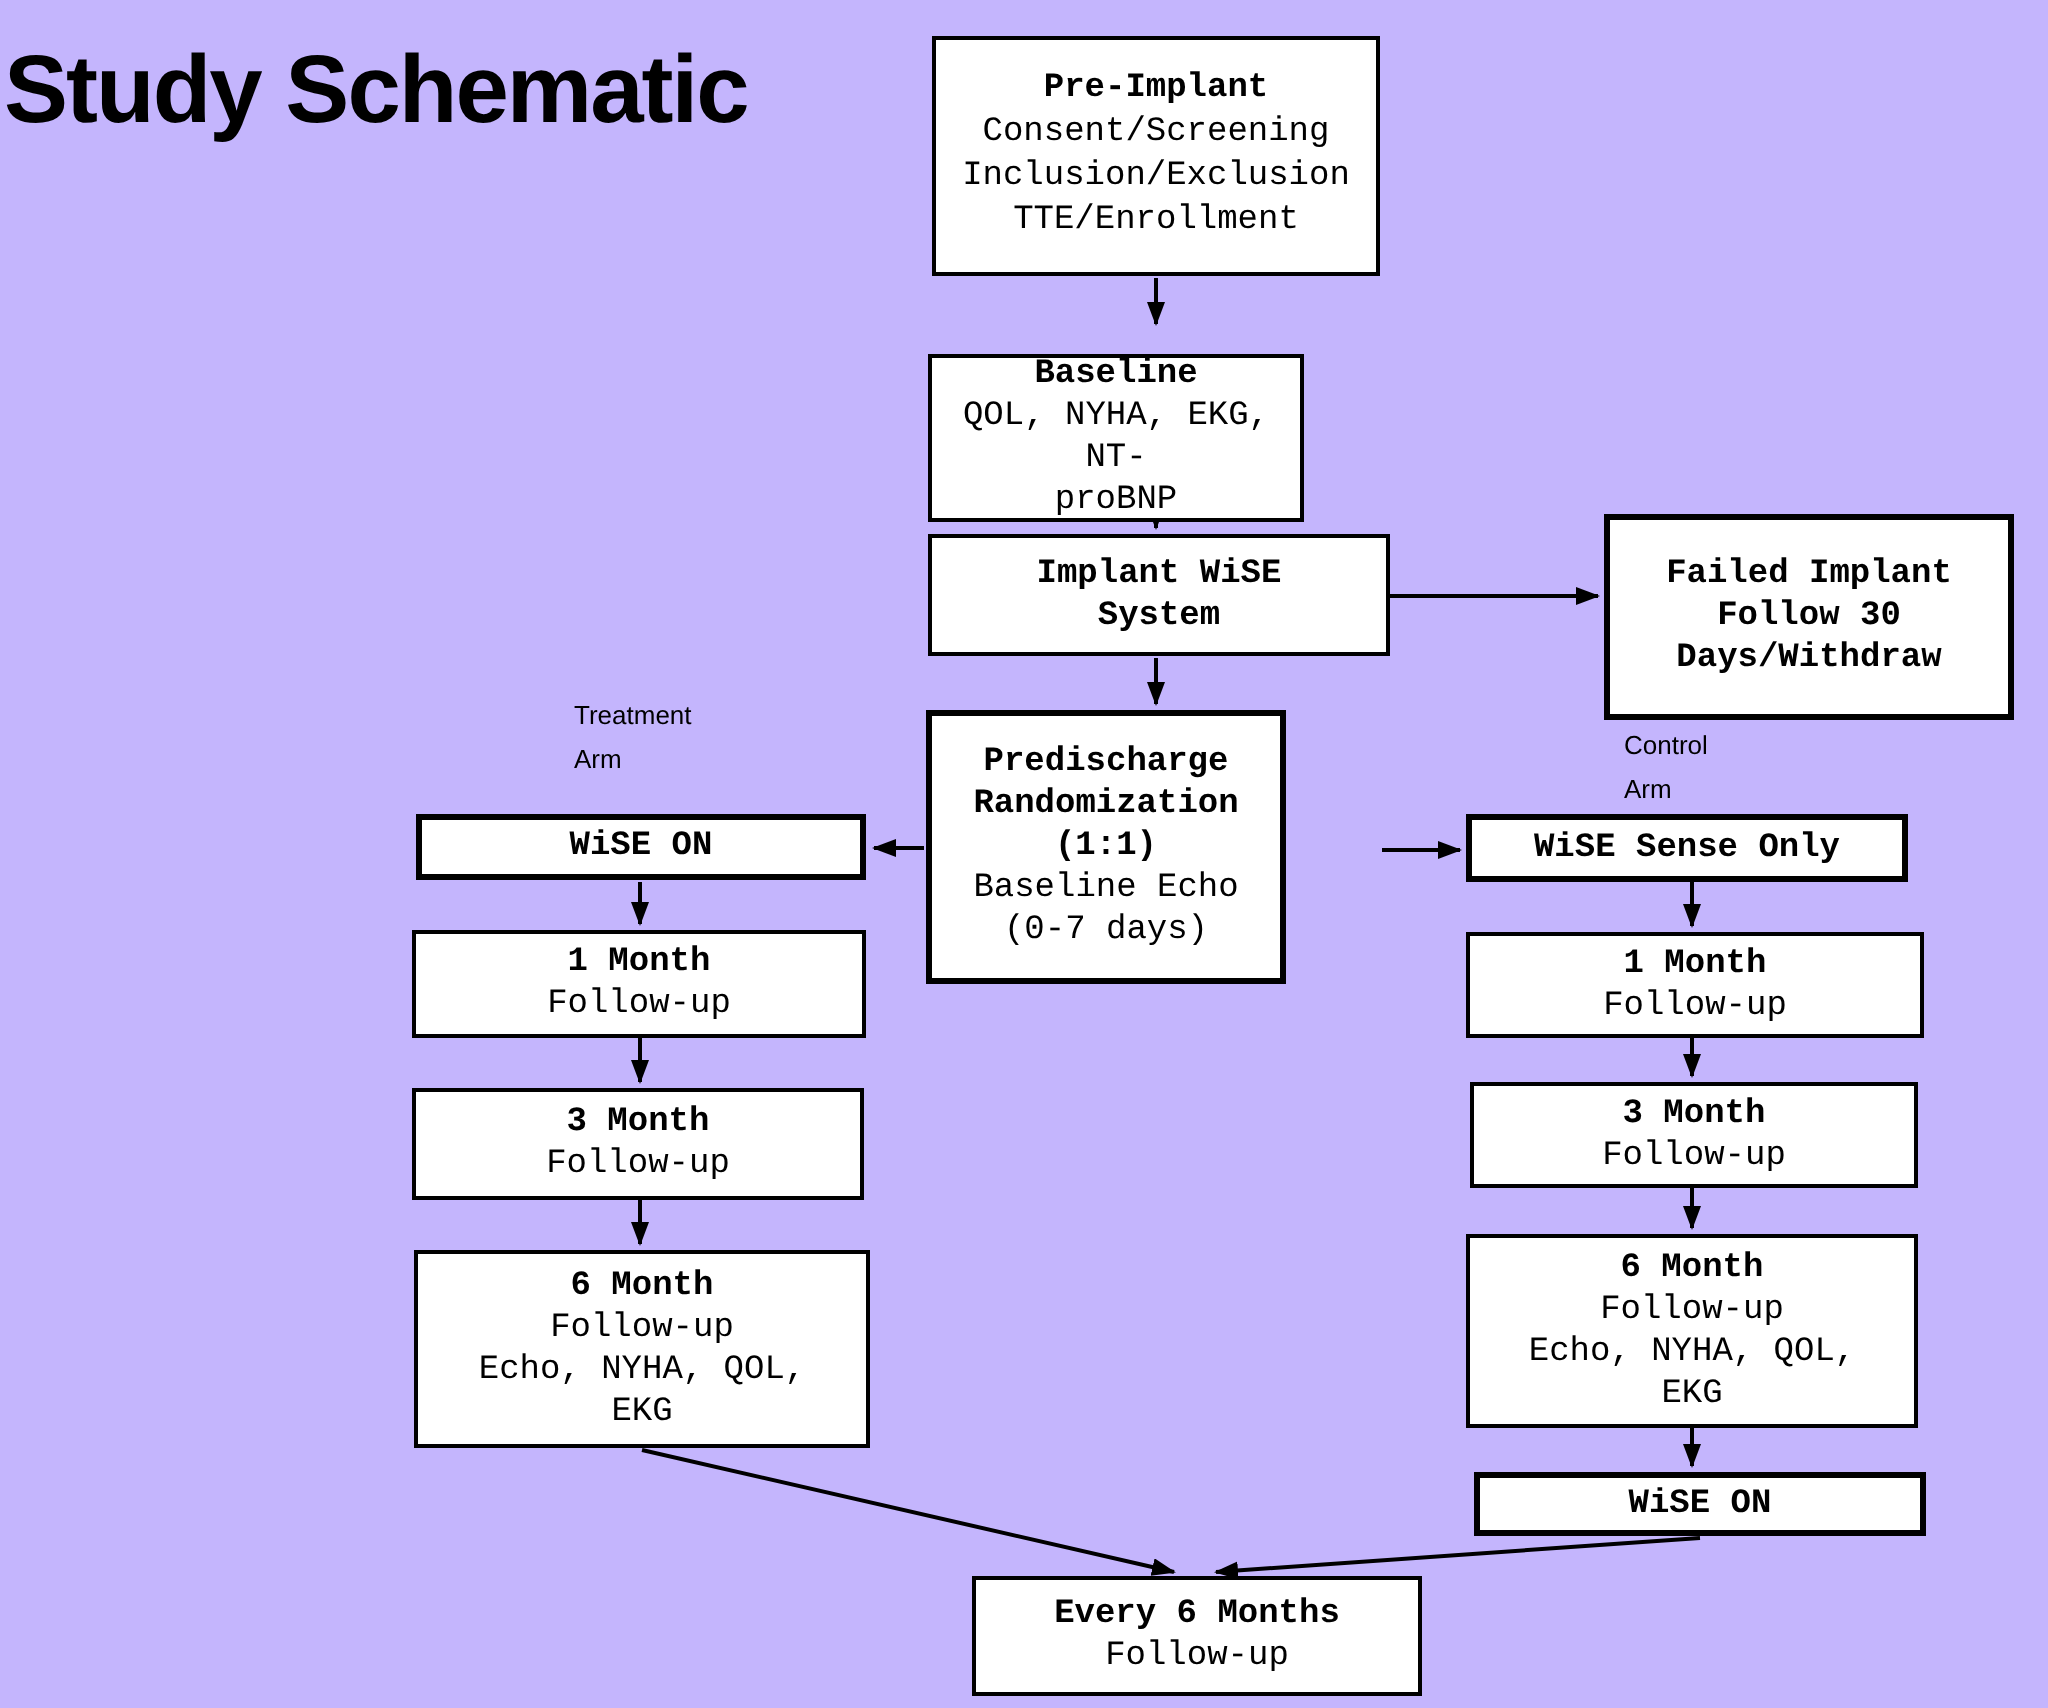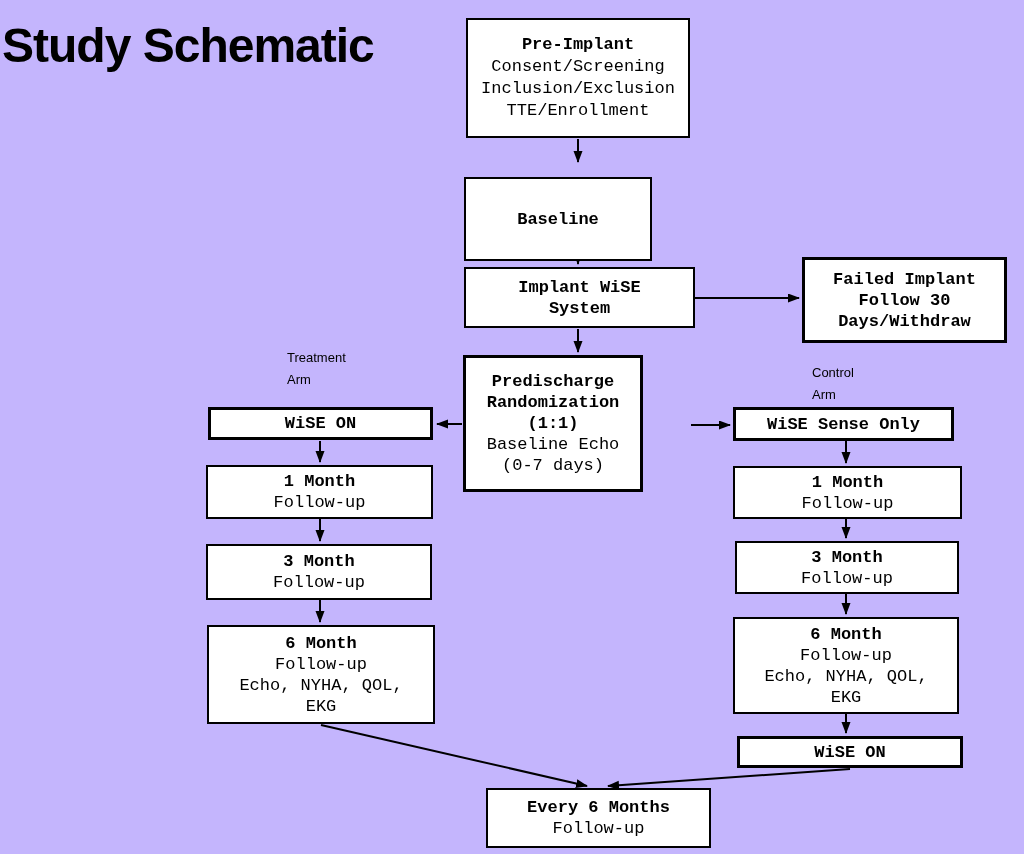--- a/index.html
+++ b/index.html
@@ -26,21 +26,21 @@
     display:flex; flex-direction:column; align-items:center; justify-content:center;
     text-align:center; font-size:17px; line-height:21px; color:#000;font-family:Liberation Mono, monospace;
   }
   .box .h { font-weight:700; white-space:pre-line; }
   .box .t { font-weight:400; white-space:pre-line; }
   .b3 { border-width:3px; }
   
   #b-pre  { left:466px; top:18px;  width:224px; height:120px; line-height:22px; }
   #b-base { left:464px; top:177px; width:188px; height:84px; }
   #b-impl { left:464px; top:267px; width:231px; height:61px; }
-  #b-fail { left:802px; top:257px; width:205px; height:86px; }
+  #b-fail { left:802px; top:257px; width:205px; height:103px; }
   #b-rand { left:463px; top:355px; width:180px; height:137px; }
   #b-wol  { left:208px; top:407px; width:225px; height:33px; }
   #b-m1l  { left:206px; top:465px; width:227px; height:54px; }
   #b-m3l  { left:206px; top:544px; width:226px; height:56px; }
   #b-m6l  { left:207px; top:625px; width:228px; height:99px; }
   #b-wso  { left:733px; top:407px; width:221px; height:34px; }
   #b-m1r  { left:733px; top:466px; width:229px; height:53px; }
   #b-m3r  { left:735px; top:541px; width:224px; height:53px; }
   #b-m6r  { left:733px; top:617px; width:226px; height:97px; }
   #b-wor  { left:737px; top:736px; width:226px; height:32px; }
@@ -85,20 +85,22 @@
 
   <div class="box" id="b-pre">
     <div class="h">Pre-Implant</div>
     <div class="t">Consent/Screening
 Inclusion/Exclusion
 TTE/Enrollment</div>
   </div>
 
   <div class="box" id="b-base">
     <div class="h">Baseline</div>
+    <div class="t">QOL, NYHA, EKG, NT-
+proBNP</div>
   </div>
 
   <div class="box" id="b-impl">
     <div class="h">Implant WiSE
 System</div>
   </div>
 
   <div class="box b3" id="b-fail">
     <div class="h">Failed Implant
 Follow 30

